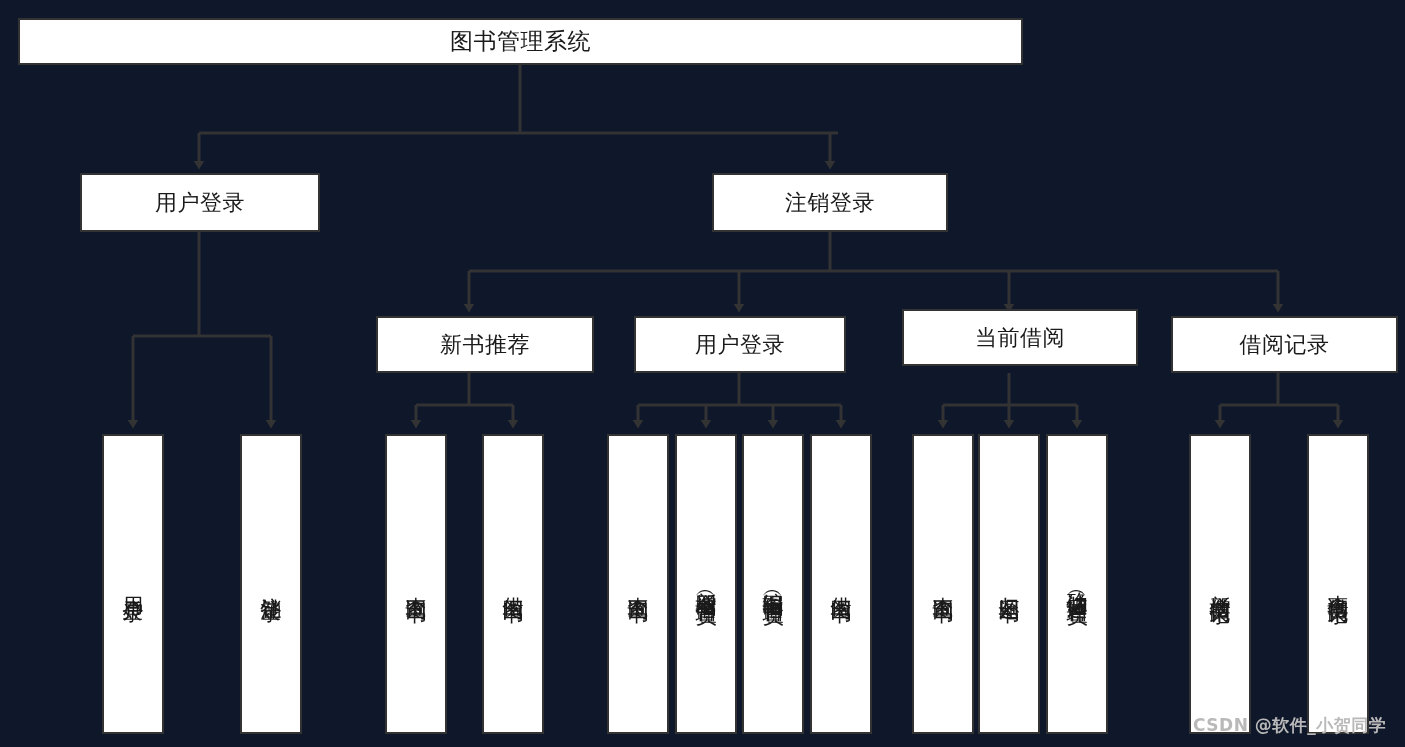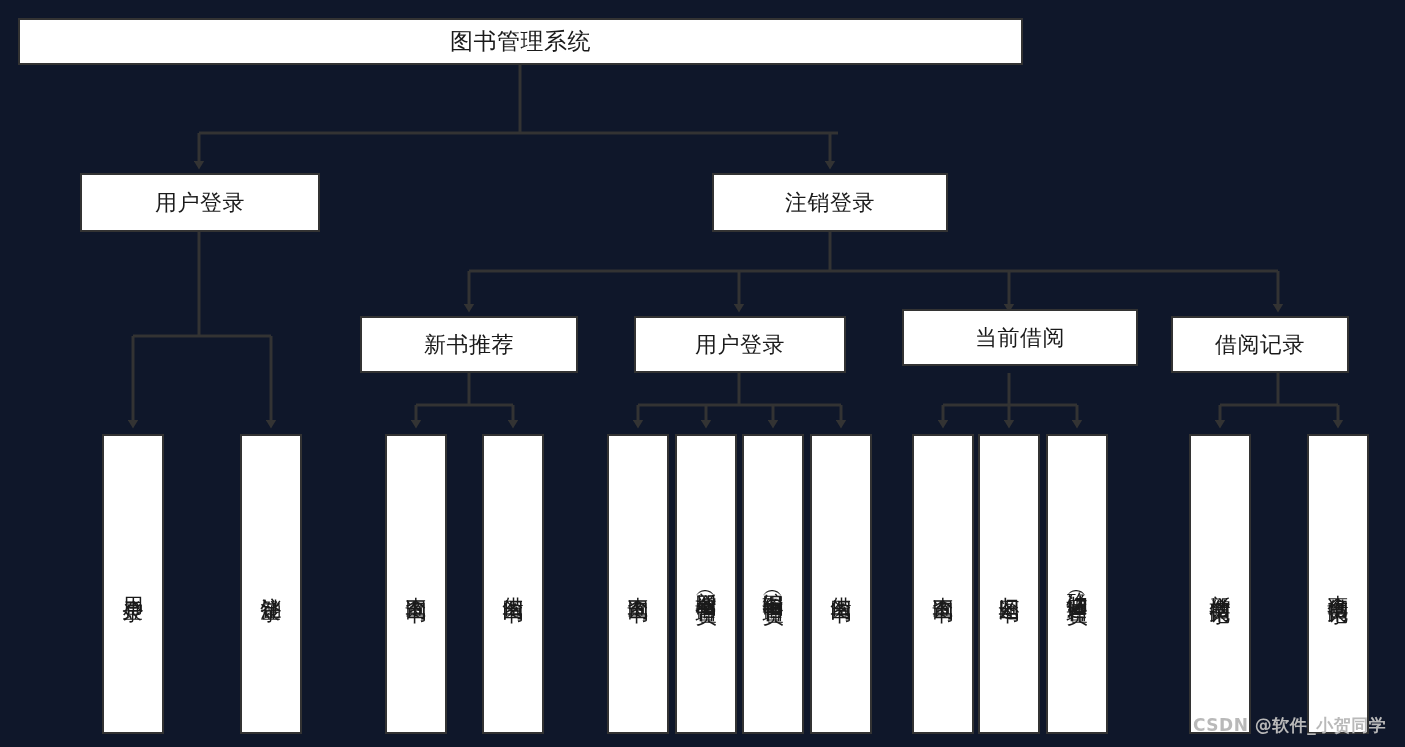--- a/index.html
+++ b/index.html
@@ -130,30 +130,30 @@
     <span class="label">图书管理系统</span>
   </div>
 
   <div class="node horiz" style="left:80px; top:173px; width:240px; height:59px;">
     <span class="label">用户登录</span>
   </div>
   <div class="node horiz" style="left:712px; top:173px; width:236px; height:59px;">
     <span class="label">注销登录</span>
   </div>
 
-  <div class="node horiz" style="left:360px; top:316px; width:218px; height:57px;">
+  <div class="node horiz" style="left:376px; top:316px; width:218px; height:57px;">
     <span class="label">新书推荐</span>
   </div>
   <div class="node horiz" style="left:634px; top:316px; width:212px; height:57px;">
     <span class="label">用户登录</span>
   </div>
   <div class="node horiz" style="left:902px; top:309px; width:236px; height:57px;">
     <span class="label">当前借阅</span>
   </div>
-  <div class="node horiz" style="left:1171px; top:316px; width:178px; height:57px;">
+  <div class="node horiz" style="left:1171px; top:316px; width:227px; height:57px;">
     <span class="label">借阅记录</span>
   </div>
 
   <div class="node vert" style="left:102px; top:434px; width:62px; height:300px;">
     <span class="label">用户登录</span>
   </div>
   <div class="node vert" style="left:240px; top:434px; width:62px; height:300px;">
     <span class="label">注销登录</span>
   </div>
 

